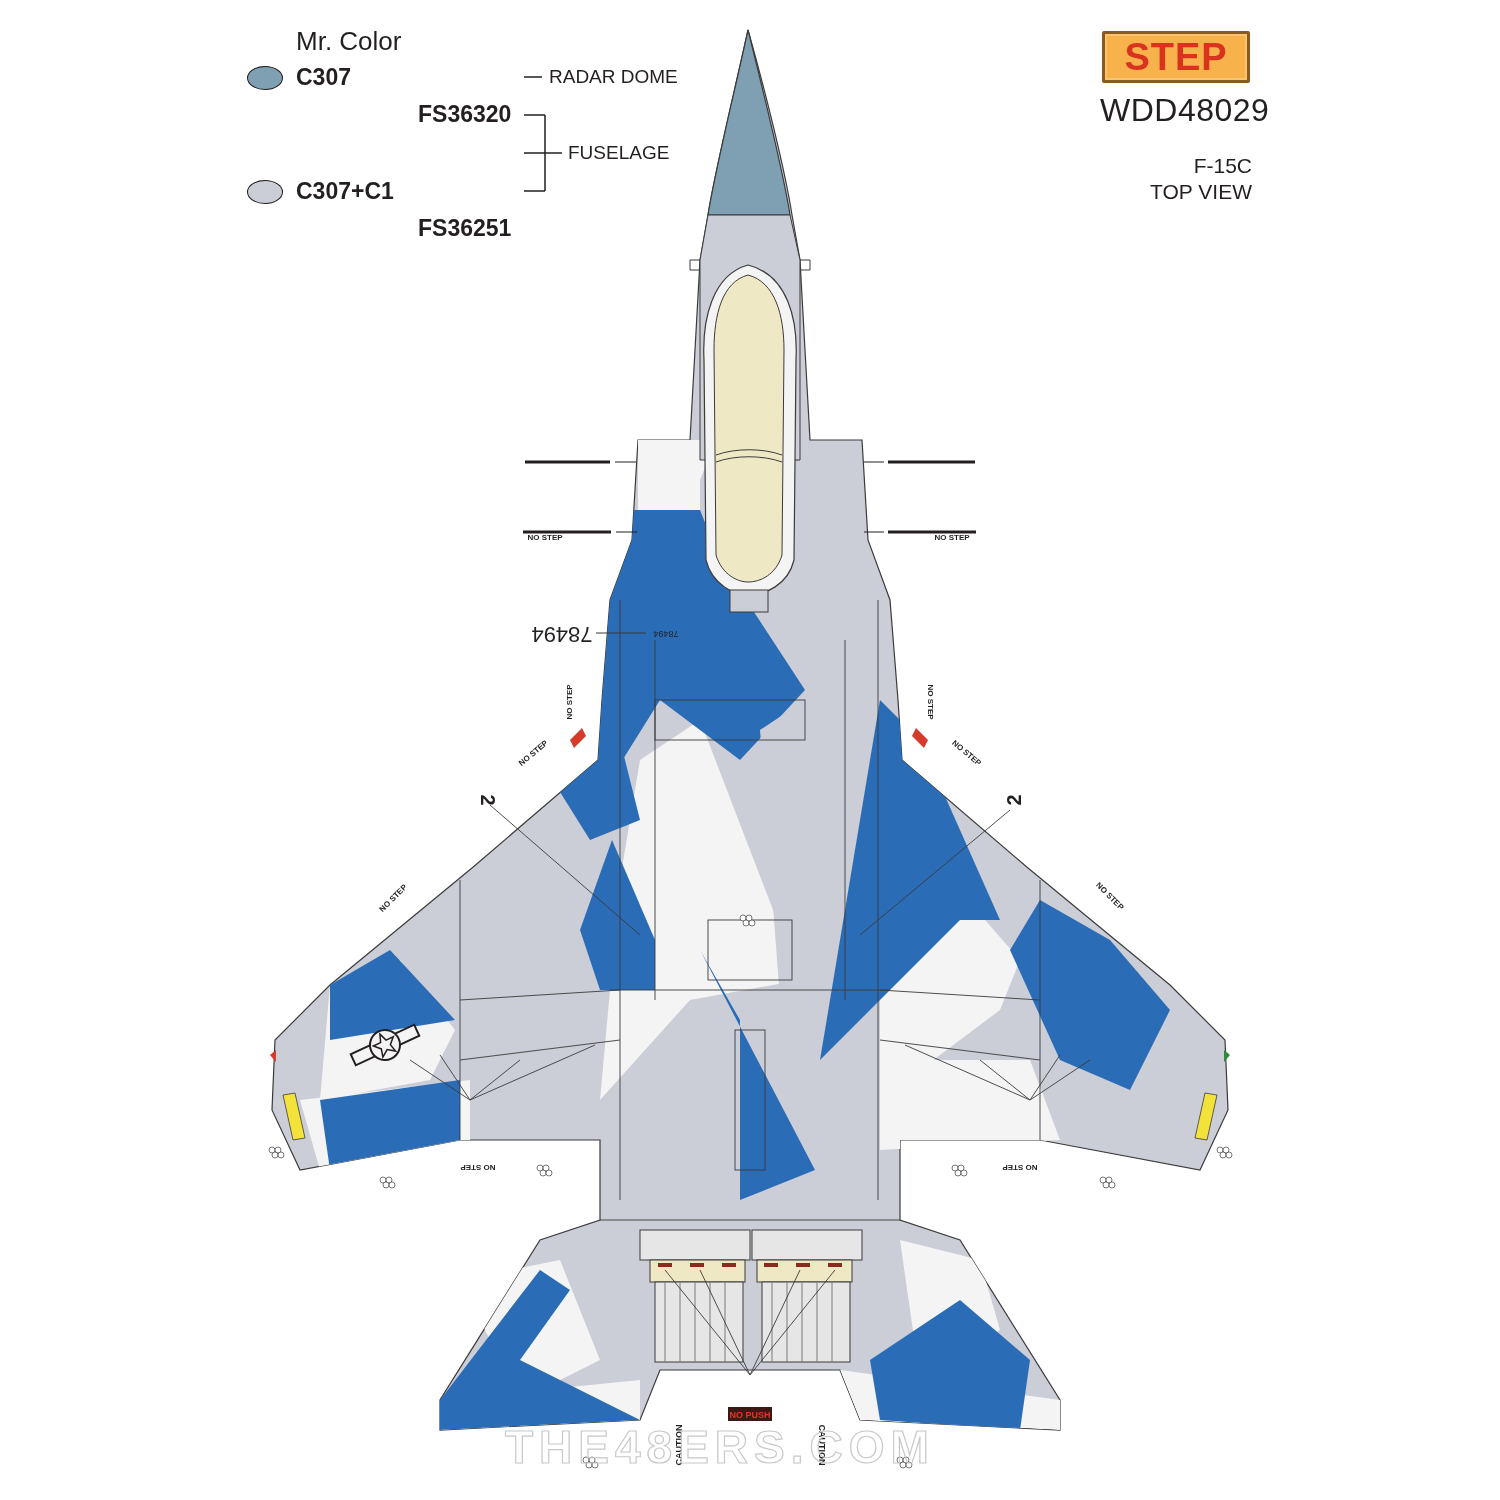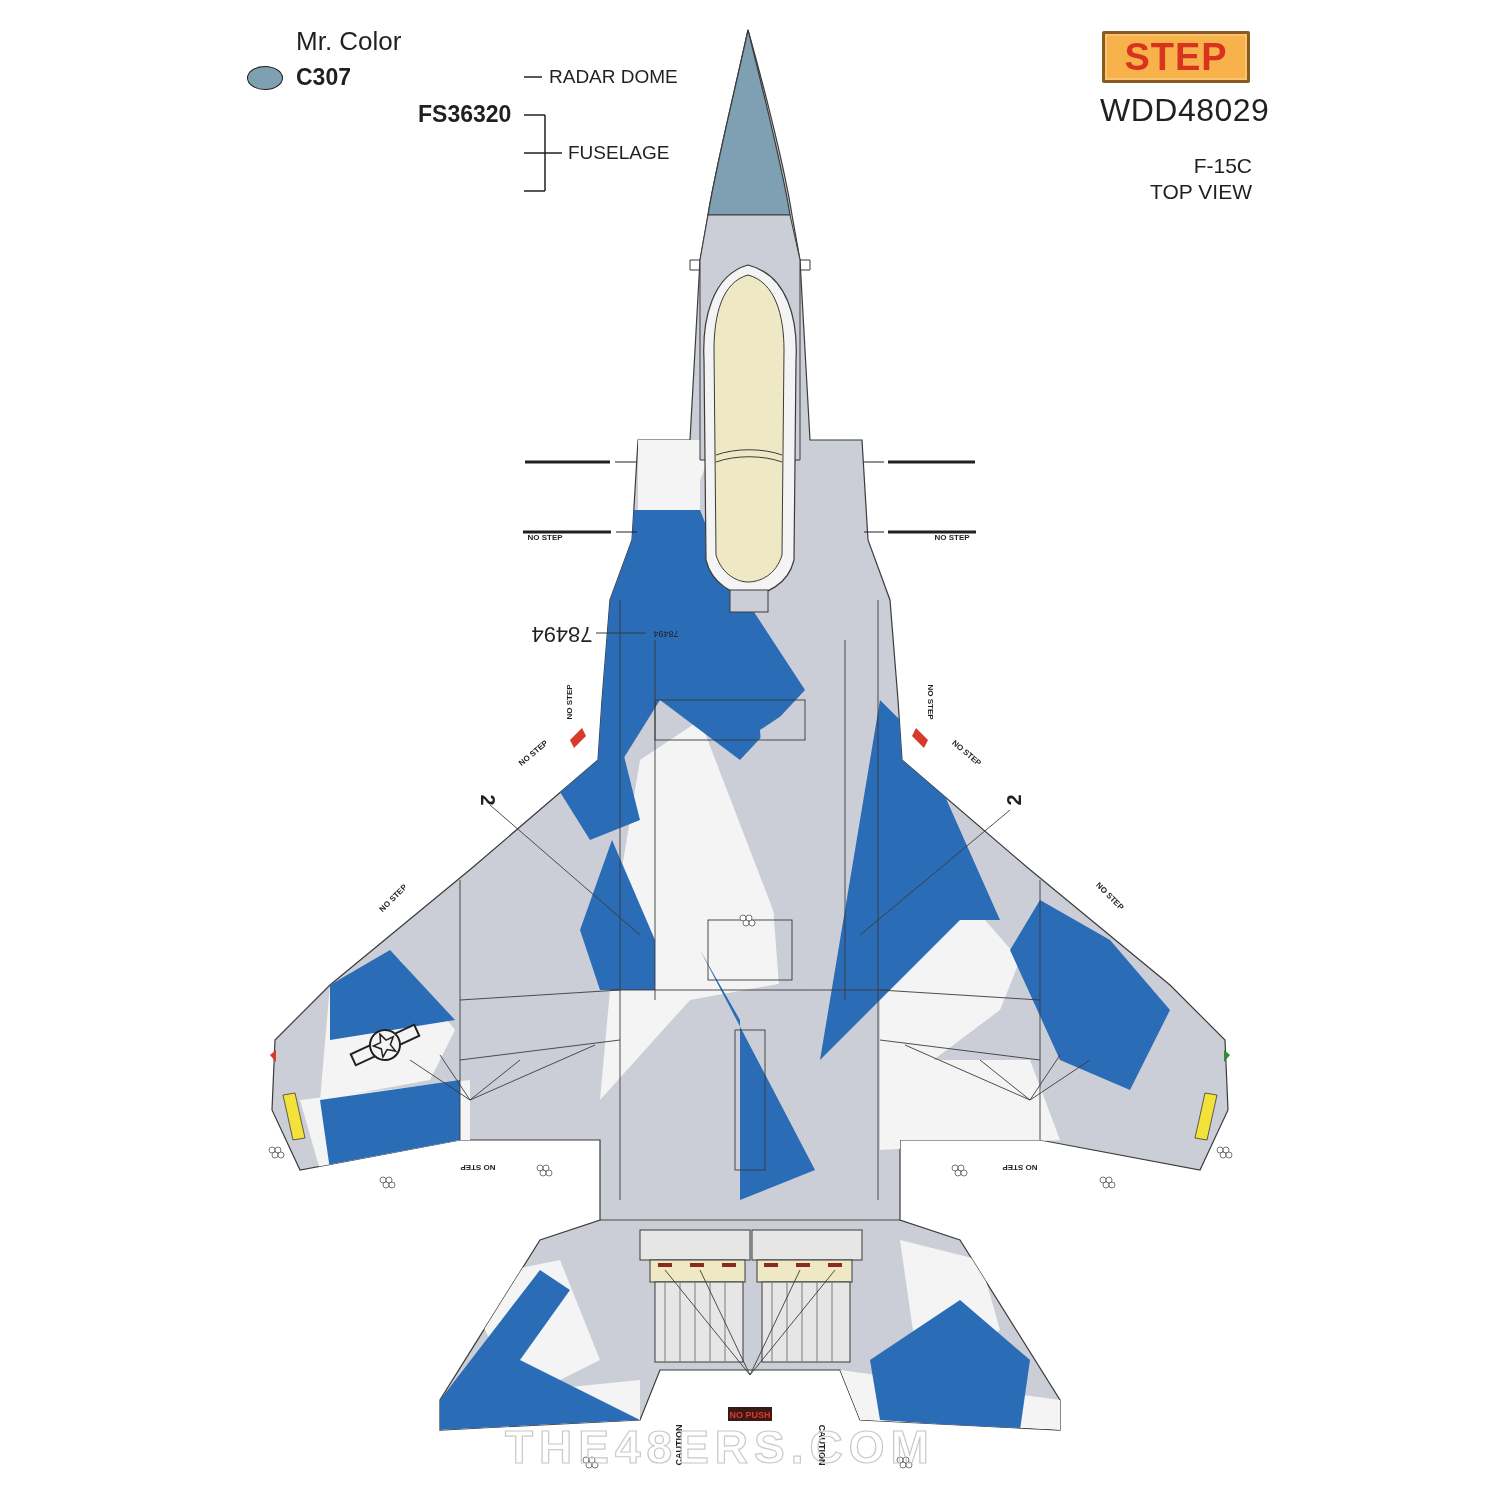--- a/index.html
+++ b/index.html
@@ -21,20 +21,25 @@
 </head>
 <body>
 
 <div class="legend">
   <div class="legend-title">Mr. Color</div>
 
   <div class="legend-row" style="top:40px;">
     <div class="swatch" style="background:#7f9fb2;"></div>
     <div class="code">C307</div>
     <div class="fs">FS36320</div>
+  </div>
+  <div class="legend-row" style="top:154px;">
+    <div class="swatch" style="background:#cbced6;"></div>
+    <div class="code">C307+C1</div>
+    <div class="fs">FS36251</div>
   </div>
 
   <svg style="position:absolute;left:0;top:0;" width="460" height="200">
     <line x1="280" y1="53" x2="298" y2="53" stroke="#231f20" stroke-width="1.5"></line>
     <line x1="280" y1="91" x2="301" y2="91" stroke="#231f20" stroke-width="1.5"></line>
     <line x1="280" y1="129" x2="318" y2="129" stroke="#231f20" stroke-width="1.5"></line>
     <line x1="280" y1="167" x2="301" y2="167" stroke="#231f20" stroke-width="1.5"></line>
     <line x1="301" y1="91" x2="301" y2="167" stroke="#231f20" stroke-width="1.5"></line>
   </svg>
   <div class="part" style="left:305px; top:42px;">RADAR DOME</div>

